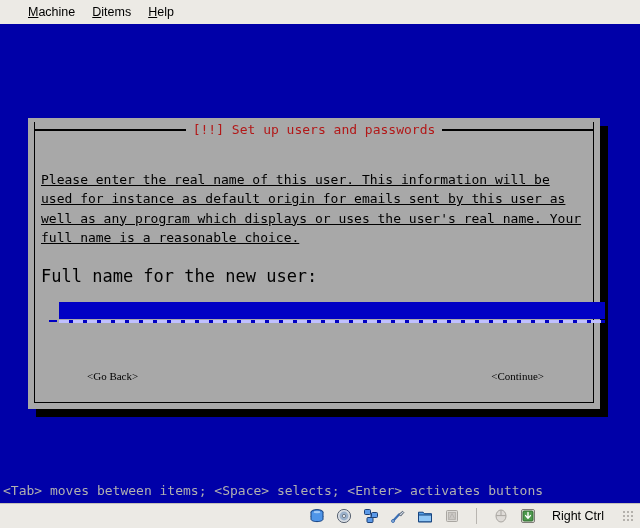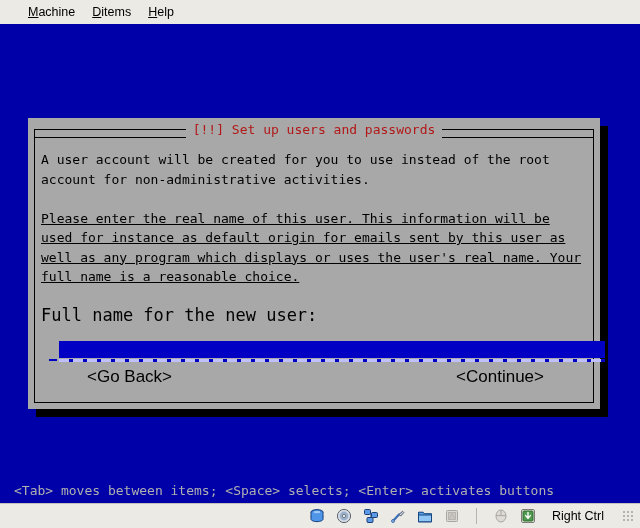--- a/index.html
+++ b/index.html
@@ -85,21 +85,21 @@
     background: #a8a8a8;
   }
   
   .title-band {
     position: absolute;
     left: 6px;
     top: 4px;
     right: 6px;
     height: 16px;
     display: flex;
-    align-items: flex-end;
+    align-items: flex-start;
     box-sizing: border-box;
   }
   .title-rule {
     flex: 1 1 auto;
     height: 9px;
     border-bottom: 1px solid #000000;
     border-left: 1px solid #000000;
     box-sizing: border-box;
   }
   .title-rule.right {
@@ -192,39 +192,39 @@
     position: absolute;
     left: 0;
     right: 0;
     bottom: 16px;
     display: flex;
     justify-content: space-between;
     padding: 0 46px 0 46px;
     box-sizing: border-box;
   }
   .btn {
-    font-family: Liberation Sans, sans-serif;
-    font-size: 17px;
+    font-family: Liberation Serif, serif;
+    font-size: 11px;
     line-height: 17px;
     color: #000000;
     background: transparent;
     border: none;
     padding: 0;
     white-space: pre;
     cursor: default;
   }
 
   
   .helpbar {
     position: absolute;
     left: 0;
     bottom: 4px;
     width: 640px;
     text-align: left;
-    padding-left: 14px;
+    padding-left: 3px;
     box-sizing: border-box;
   }
   .helpbar span {
     font-family: "DejaVu Sans Mono", monospace;
     font-size: 13px;
     line-height: 17px;
     color: #b0b0b0;
     white-space: pre;
   }
 
@@ -295,22 +295,20 @@
     <div class="dialog">
       <div class="dialog-inner"></div>
 
       <div class="title-band">
         <div class="title-rule"></div>
         <div class="title-text">[!!] Set up users and passwords</div>
         <div class="title-rule right"></div>
       </div>
 
       <div class="dialog-body">
-        <p class="para">A user account will be created for you to use instead of the root
-account for non-administrative activities.</p>
         <p class="para gap">Please enter the real name of this user. This information will be
 used for instance as default origin for emails sent by this user as
 well as any program which displays or uses the user's real name. Your
 full name is a reasonable choice.</p>
 
         <div class="field-label">Full name for the new user:</div>
 
         <div class="input-row">
           <div class="input-cursor"></div>
           <input class="text-input" type="text" value="" style="">

